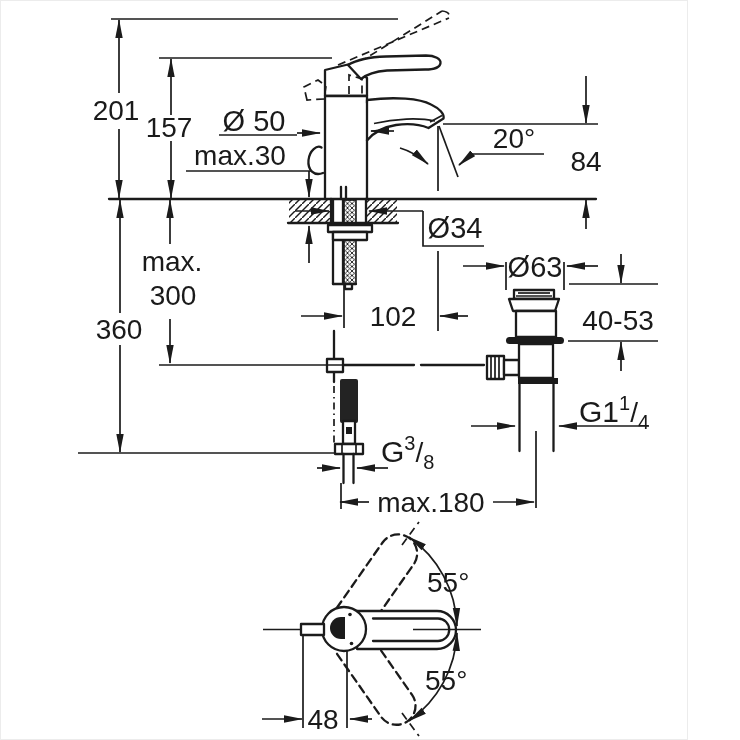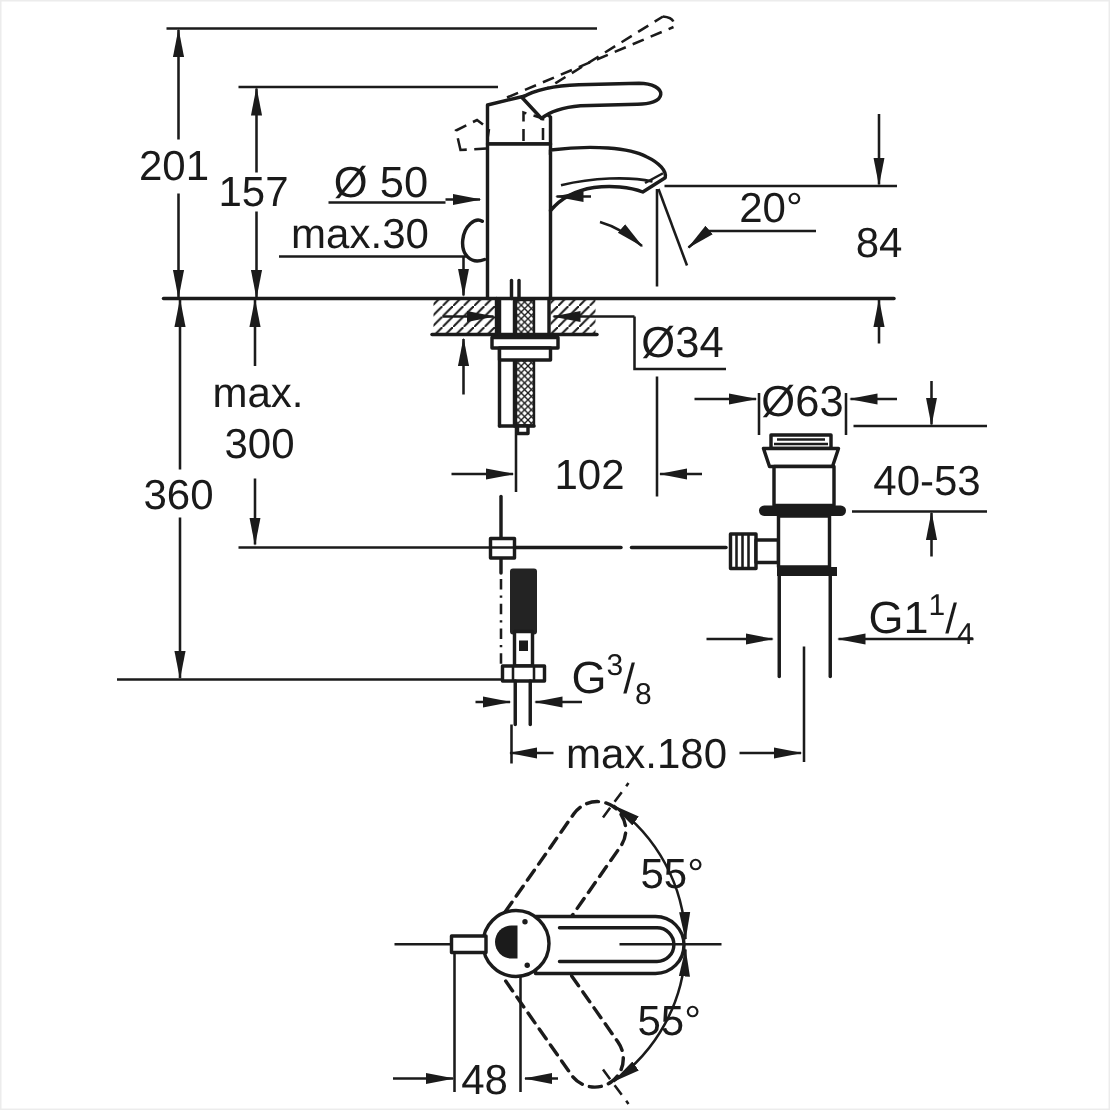--- a/index.html
+++ b/index.html
@@ -1,16 +1,16 @@
 <!DOCTYPE html>
 <html><head>
 <meta charset="utf-8">
 <style>
   html,body{margin:0;padding:0;background:#fff;}
-  .frame{width:740px;height:740px;box-sizing:border-box;border:1px solid #ececec;background:#fff;}
+  .frame{width:688px;height:740px;box-sizing:border-box;border:1px solid #ececec;background:#fff;}
   svg{display:block;}
   .ol{stroke:#1b1b1b;stroke-width:2.3;fill:none;stroke-linecap:round;stroke-linejoin:round;}
   .olf{stroke:#1b1b1b;stroke-width:2.3;fill:#ffffff;stroke-linecap:round;stroke-linejoin:round;}
   .thin{stroke:#1b1b1b;stroke-width:1.7;fill:none;stroke-linecap:butt;}
   .dim{stroke:#1b1b1b;stroke-width:1.7;fill:none;}
   .dash{stroke-dasharray:8 5;}
   .dashdot{stroke-dasharray:7 4 1.5 4;}
   text{font-family:"Liberation Sans", sans-serif;fill:#1a1a1a;}
   .t{font-size:28px;text-anchor:middle;}
   .ts{font-size:29px;text-anchor:middle;}

